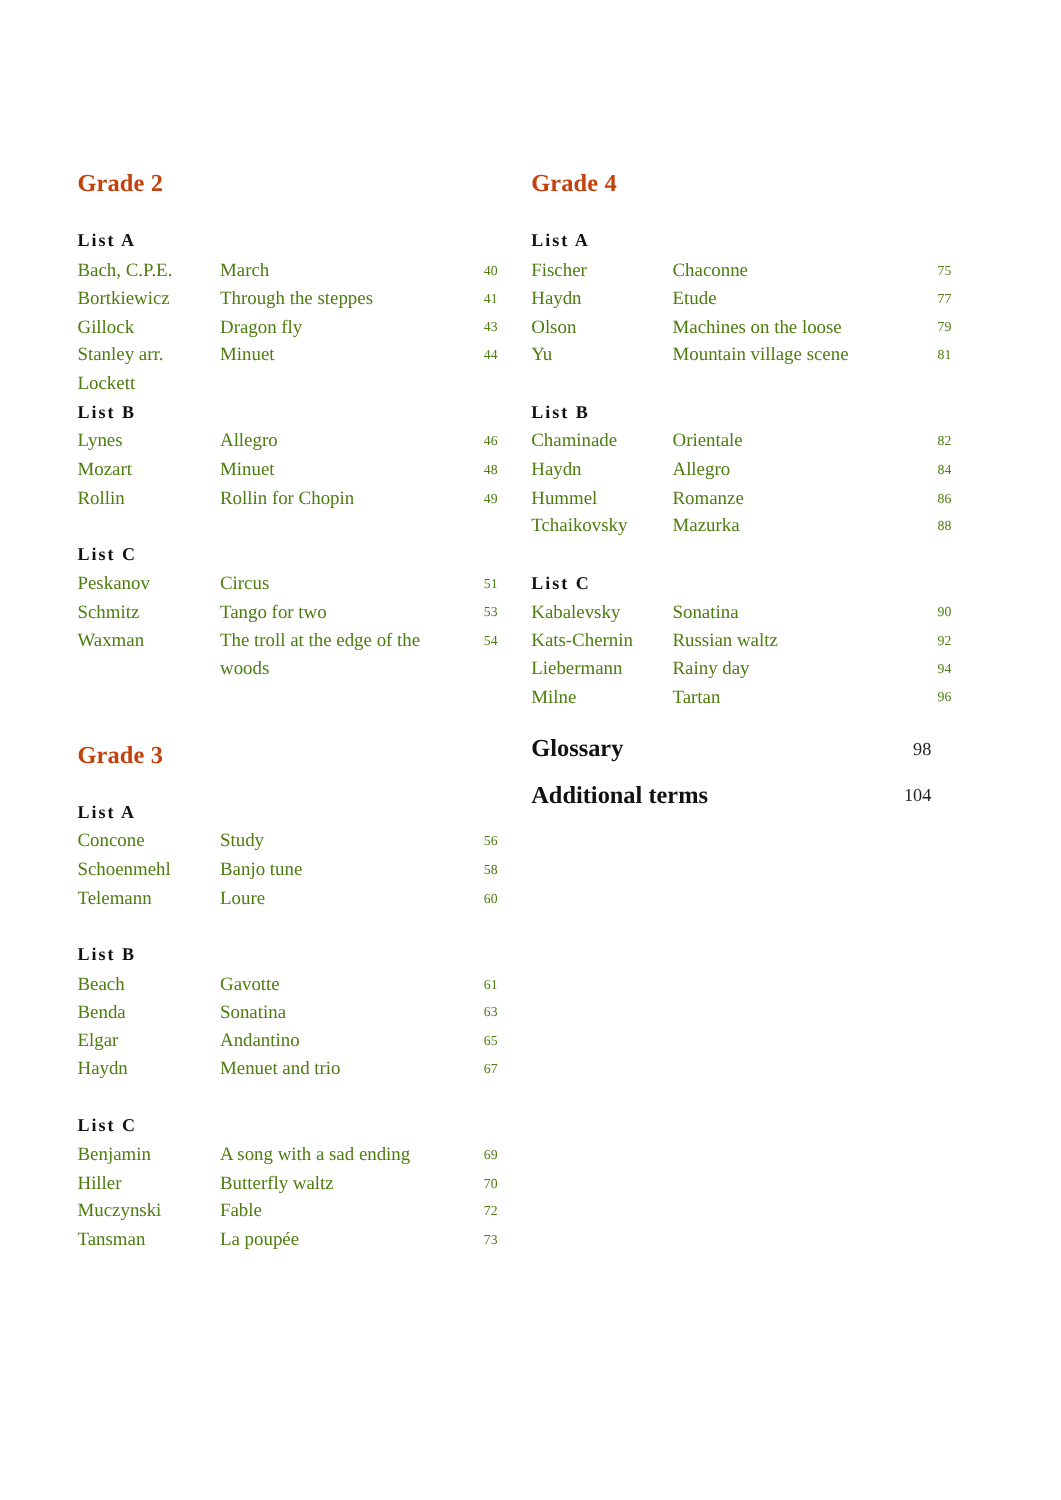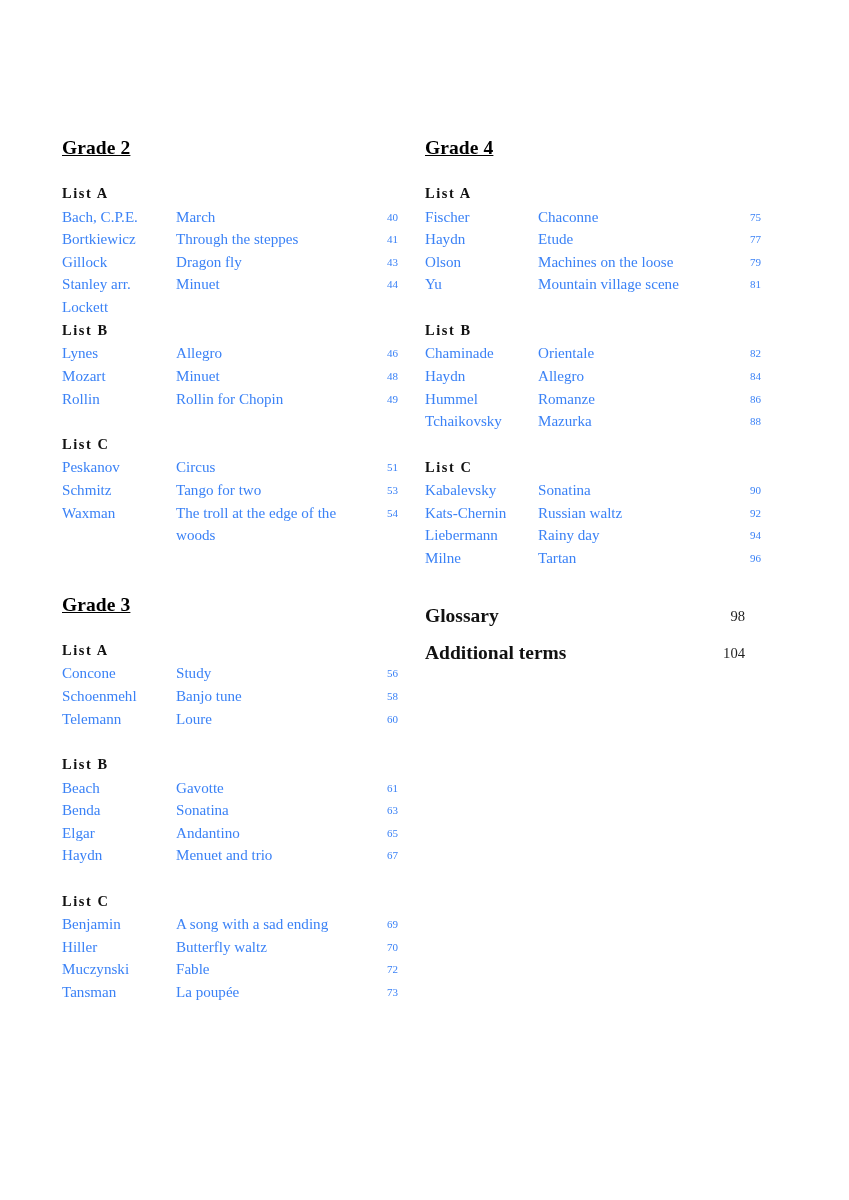--- a/index.html
+++ b/index.html
@@ -37,22 +37,21 @@
   .col-left  { left: 62px;  width: 336px; }
   .col-right { left: 425px; width: 336px; }
 
   
   .grade-heading {
     font-size: 19.5px;
     font-weight: bold;
     letter-spacing: 0.1px;
     line-height: 1.2;
     margin: 0 0 0 0;
-    color: #000000;
-    text-decoration: underline;
+    color: #c2410c;
   }
   .grade-block { margin-bottom: 0; }
   .grade-block + .grade-block { margin-top: 46px; }
 
   
   .list-heading {
     font-size: 14.4px;
     font-weight: bold;
     letter-spacing: 1.6px;
     line-height: 1.2;
@@ -61,21 +60,21 @@
   }
 
   
   .entries { display: block; }
 
   .entry {
     position: relative;
     display: block;
     font-size: 15.1px;
     line-height: 22.6px;
-    color: #3b82f6;
+    color: #4d7c0f;
     min-height: 22.6px;
   }
 
   .entry .composer {
     position: absolute;
     left: 0;
     top: 0;
     width: 110px;
   }
   .entry .title {
@@ -90,21 +89,21 @@
     width: 34px;
     text-align: right;
     font-size: 11px;
   }
 
   
   .col-right .entry .composer { width: 108px; }
   .col-right .entry .title { margin-left: 113px; margin-right: 52px; }
 
   
-  .backmatter { margin-top: 32px; }
+  .backmatter { margin-top: 16px; }
   .back-row {
     position: relative;
     display: block;
     min-height: 30px;
     line-height: 30px;
     margin-bottom: 6px;
   }
   .back-row .back-label {
     font-size: 19.5px;
     font-weight: bold;

